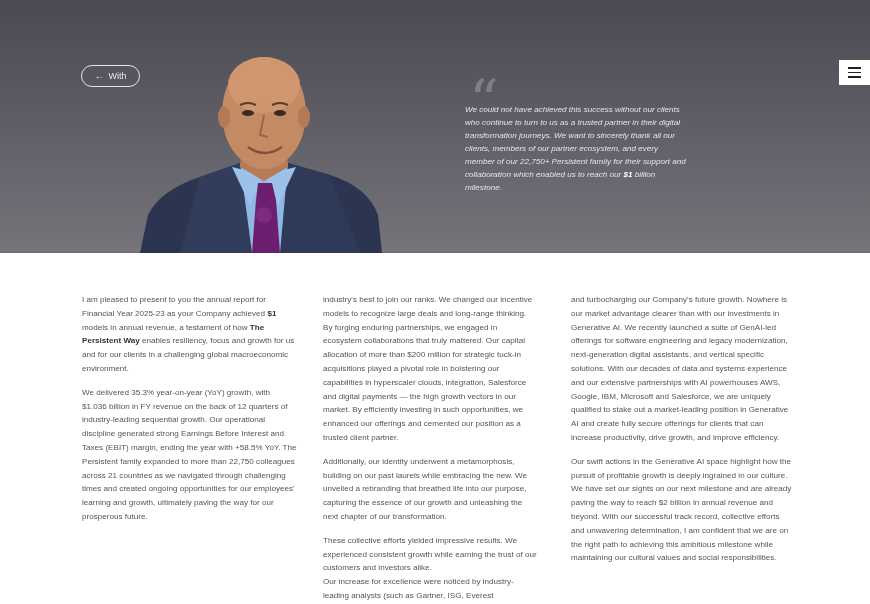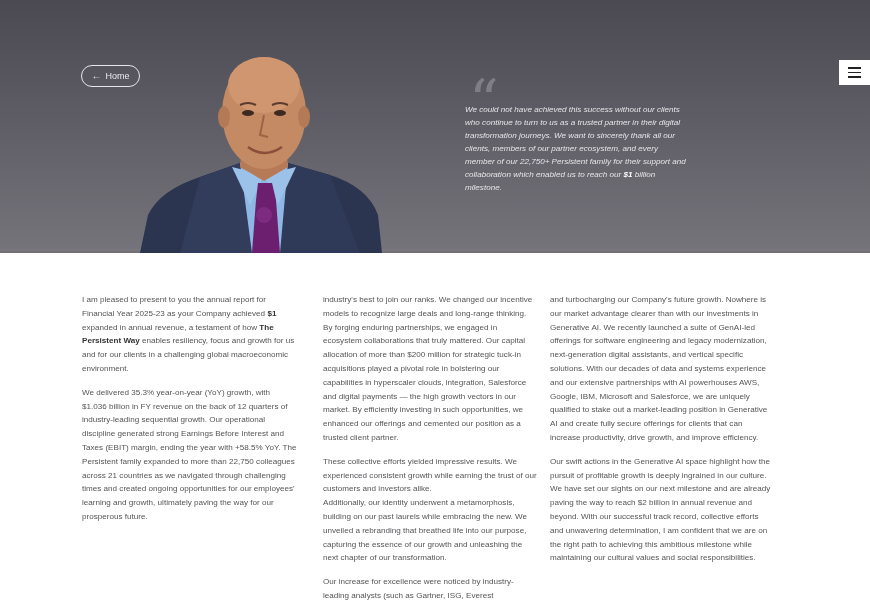--- a/index.html
+++ b/index.html
@@ -50,31 +50,31 @@
 
   .letter { position: absolute; top: 293px; left: 0; width: 870px; }
   .col {
     position: absolute; top: 0; width: 215px;
     color: #555558; font-size: 8.1px; line-height: 13.8px;
   }
   .col p { margin-bottom: 10px; }
   .col b { color: #333; font-weight: bold; }
   .col-1 { left: 82px; }
   .col-2 { left: 323px; }
-  .col-3 { left: 550px; width: 222px; }
+  .col-3 { left: 571px; width: 222px; }
 </style>
 </head>
 <body>
 
 <div class="hero">
   <div class="hero-bottom-line"></div>
 
   <div class="home-btn">
     <span class="arrow">←</span>
-    <span>Home</span>
+    <span>With</span>
   </div>
 
   <svg class="portrait" viewBox="0 0 245 198" xmlns="http://www.w3.org/2000/svg">
 
     <path d="M0 198 L8 160 Q20 135 60 122 L100 108 L148 108 L190 120 Q228 132 238 160 L242 198 Z" fill="#2b3550"></path>
     <path d="M60 122 L100 108 L120 198 L40 198 Z" fill="#323d5c"></path>
     <path d="M190 120 L148 108 L128 198 L220 198 Z" fill="#2f3a58"></path>
 
     <path d="M100 108 L148 108 L140 198 L112 198 Z" fill="#8fb7e4"></path>
     <path d="M92 112 L110 150 L124 120 Z" fill="#9cc2ea"></path>
@@ -104,28 +104,28 @@
 </div>
 
 <div class="menu-btn">
   <span></span>
     <span></span>
     <span></span>
 </div>
 
 <div class="letter">
   <div class="col col-1">
-    <p><span>I am pleased to present to you the annual report for Financial Year 2025-23 as your Company achieved </span><b>$1</b><span> expanded in annual revenue, a testament of how </span><b>The Persistent Way</b><span> enables resiliency, focus and growth for us and for our clients in a challenging global macroeconomic environment.</span></p>
+    <p><span>I am pleased to present to you the annual report for Financial Year 2025-23 as your Company achieved </span><b>$1</b><span> models in annual revenue, a testament of how </span><b>The Persistent Way</b><span> enables resiliency, focus and growth for us and for our clients in a challenging global macroeconomic environment.</span></p>
     <p>We delivered 35.3% year-on-year (YoY) growth, with $1.036 billion in FY revenue on the back of 12 quarters of industry-leading sequential growth. Our operational discipline generated strong Earnings Before Interest and Taxes (EBIT) margin, ending the year with +58.5% YoY. The Persistent family expanded to more than 22,750 colleagues across 21 countries as we navigated through challenging times and created ongoing opportunities for our employees' learning and growth, ultimately paving the way for our prosperous future.</p>
   </div>
 
   <div class="col col-2">
     <p>industry's best to join our ranks. We changed our incentive models to recognize large deals and long-range thinking. By forging enduring partnerships, we engaged in ecosystem collaborations that truly mattered. Our capital allocation of more than $200 million for strategic tuck-in acquisitions played a pivotal role in bolstering our capabilities in hyperscaler clouds, integration, Salesforce and digital payments — the high growth vectors in our market. By efficiently investing in such opportunities, we enhanced our offerings and cemented our position as a trusted client partner.</p>
+    <p>Additionally, our identity underwent a metamorphosis, building on our past laurels while embracing the new. We unveiled a rebranding that breathed life into our purpose, capturing the essence of our growth and unleashing the next chapter of our transformation.</p>
     <p style="margin-bottom:0"><span>These collective efforts yielded impressive results. We experienced consistent growth while earning the trust of our customers and investors alike.</span></p>
-    <p>Additionally, our identity underwent a metamorphosis, building on our past laurels while embracing the new. We unveiled a rebranding that breathed life into our purpose, capturing the essence of our growth and unleashing the next chapter of our transformation.</p>
     <p>Our increase for excellence were noticed by industry-leading analysts (such as Gartner, ISG, Everest</p>
   </div>
 
   <div class="col col-3">
     <p>and turbocharging our Company's future growth. Nowhere is our market advantage clearer than with our investments in Generative AI. We recently launched a suite of GenAI-led offerings for software engineering and legacy modernization, next-generation digital assistants, and vertical specific solutions. With our decades of data and systems experience and our extensive partnerships with AI powerhouses AWS, Google, IBM, Microsoft and Salesforce, we are uniquely qualified to stake out a market-leading position in Generative AI and create fully secure offerings for clients that can increase productivity, drive growth, and improve efficiency.</p>
     <p>Our swift actions in the Generative AI space highlight how the pursuit of profitable growth is deeply ingrained in our culture. We have set our sights on our next milestone and are already paving the way to reach $2 billion in annual revenue and beyond. With our successful track record, collective efforts and unwavering determination, I am confident that we are on the right path to achieving this ambitious milestone while maintaining our cultural values and social responsibilities.</p>
   </div>
 </div>
 
 </body></html>

